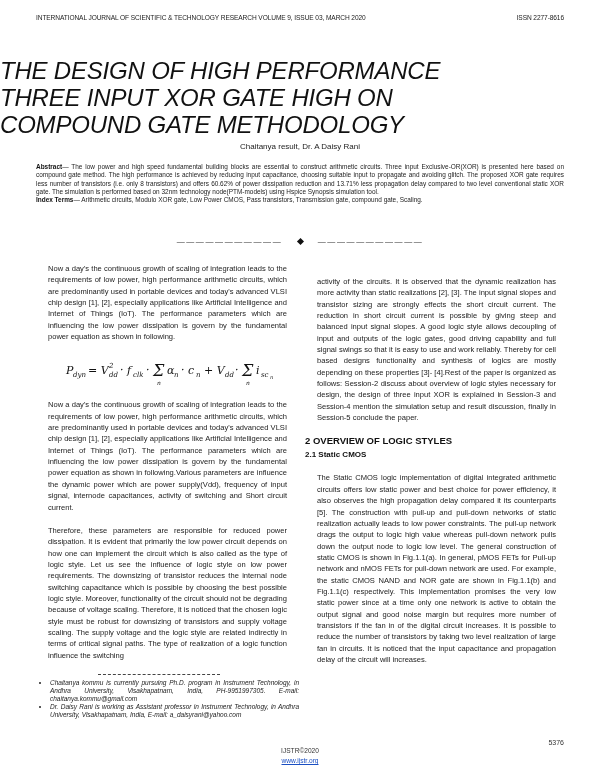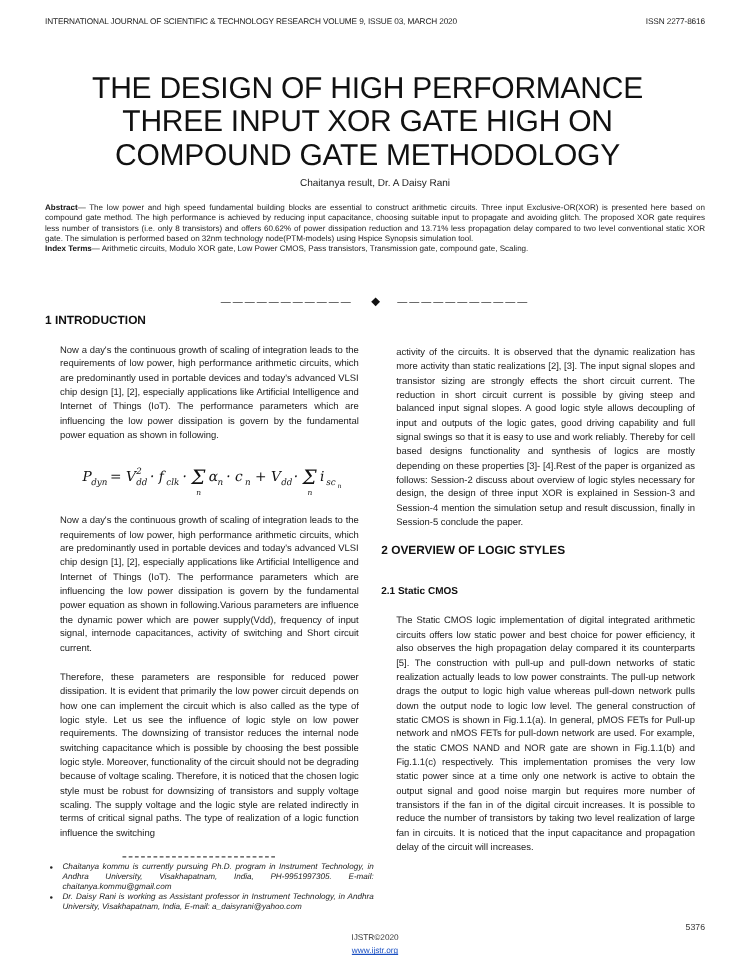--- a/index.html
+++ b/index.html
@@ -2,22 +2,22 @@
 <html><head>
 <meta charset="utf-8">
 <style>
   html, body { margin:0; padding:0; background:#ffffff; }
   body { width:600px; height:776px; position:relative; overflow:hidden;
          font-family:"Liberation Sans", sans-serif; color:#1a1a1a; }
   .running-head { position:absolute; top:14px; left:36px; right:36px; height:12px;
          font-size:6.6px; letter-spacing:-0.1px; color:#222; }
   .running-head .journal { position:absolute; left:0; top:0; }
   .running-head .issn { position:absolute; right:0; top:0; }
-  .title { position:absolute; top:57px; left:0; width:588px; text-align:center;
-         font-size:24px; line-height:27px; color:#111; font-weight:normal; letter-spacing:-0.2px; }
+  .title { position:absolute; top:57px; left:0; width:588px; 
+         font-size:24px; line-height:27px; color:#111; font-weight:normal; letter-spacing:-0.2px;font-style:italic; }
   .title div { white-space:nowrap; }
   .authors { position:absolute; top:142px; width:600px; text-align:center; font-size:8px; color:#222; }
   .abstract { position:absolute; top:163px; left:36px; width:528px; font-size:6.45px; line-height:8.35px;
          text-align:justify; color:#222; }
   .abstract b { font-weight:bold; color:#111; }
   .abstract p { margin:0; }
   .sep { position:absolute; top:237px; left:0; width:600px; text-align:center; font-size:8px; color:#222; letter-spacing:1px; }
   .sep .diamond { display:inline-block; width:5px; height:5px; background:#111; transform:rotate(45deg);
          margin:0 12px; vertical-align:middle; }
   .sep .dashes { display:inline-block; letter-spacing:1.6px; }
@@ -58,21 +58,20 @@
   <p><b>Index Terms</b><span>— </span><span>Arithmetic circuits, Modulo XOR gate, Low Power CMOS, Pass transistors, Transmission gate, compound gate, Scaling.</span></p>
 </div>
 
 <div class="sep">
   <span class="dashes">———————————</span>
   <span class="diamond"></span>
   <span class="dashes">———————————</span>
 </div>
 
 <div class="col col-left">
-  <h2 class="sec" style="margin-bottom:2px;">1   INTRODUCTION</h2>
   <p>Now a day's the continuous growth of scaling of integration leads to the requirements of low power, high performance arithmetic circuits, which are predominantly used in portable devices and today's advanced VLSI chip design [1], [2], especially applications like Artificial Intelligence and Internet of Things (IoT). The performance parameters which are influencing the low power dissipation is govern by the fundamental power equation as shown in following.</p>
   <div class="equation">
     <svg width="263" height="33">
       <text x="30" y="20" font-family="DejaVu Serif, serif" font-style="italic" font-size="11" fill="#111">P</text>
       <text x="37" y="23" font-family="DejaVu Serif, serif" font-style="italic" font-size="7" fill="#111">dyn</text>
       <text x="52" y="20" font-family="DejaVu Serif, serif" font-size="11" fill="#111">= V</text>
       <text x="73" y="14" font-family="DejaVu Serif, serif" font-size="7" fill="#111">2</text>
       <text x="73" y="23" font-family="DejaVu Serif, serif" font-style="italic" font-size="7" fill="#111">dd</text>
       <text x="84" y="20" font-family="DejaVu Serif, serif" font-size="11" fill="#111">· f</text>
       <text x="97" y="23" font-family="DejaVu Serif, serif" font-style="italic" font-size="7" fill="#111">clk</text>
@@ -98,21 +97,21 @@
   <div class="fn-rule"></div>
   <ul class="footnotes">
     <li>Chaitanya kommu is currently pursuing Ph.D. program in Instrument Technology, in Andhra University, Visakhapatnam, India, PH-9951997305. E-mail: chaitanya.kommu@gmail.com</li>
     <li>Dr. Daisy Rani is working as Assistant professor in Instrument Technology, in Andhra University, Visakhapatnam, India, E-mail: a_daisyrani@yahoo.com</li>
   </ul>
 </div>
 
 <div class="col col-right">
   <p>activity of the circuits. It is observed that the dynamic realization has more activity than static realizations [2], [3]. The input signal slopes and transistor sizing are strongly effects the short circuit current. The reduction in short circuit current is possible by giving steep and balanced input signal slopes.  A good logic style allows decoupling of input and outputs of the logic gates, good driving capability and full signal swings so that it is easy to use and work reliably. Thereby for cell based designs functionality and synthesis of logics are mostly depending on these properties [3]- [4].Rest of the paper is organized as follows: Session-2 discuss about overview of logic styles necessary for design, the design of three input XOR is explained in Session-3 and Session-4 mention the simulation setup and result discussion, finally in Session-5 conclude the paper.</p>
   <h2 class="sec" style="margin-top:2px;">2 OVERVIEW OF LOGIC STYLES</h2>
-  <h3 class="subsec" style="margin-top:21px;">2.1 Static CMOS</h3>
+  <h3 class="subsec" style="margin-top:3px;">2.1 Static CMOS</h3>
   <p>The Static CMOS logic implementation of digital integrated arithmetic circuits offers low static power and best choice for power efficiency, it also observes the high propagation delay compared it its counterparts [5]. The construction with pull-up and pull-down networks of static realization actually leads to low power constraints. The pull-up network drags the output to logic high value whereas pull-down network pulls down the output node to logic low level. The general construction of static CMOS is shown in Fig.1.1(a). In general, pMOS FETs for Pull-up network and nMOS FETs for pull-down network are used. For example, the static CMOS NAND and NOR gate are shown in Fig.1.1(b) and Fig.1.1(c) respectively. This implementation promises the very low static power since at a time only one network is active to obtain the output signal and good noise margin but requires more number of transistors if the fan in of the digital circuit increases. It is possible to reduce the number of transistors by taking two level realization of large fan in circuits. It is noticed that the input capacitance and propagation delay of the circuit will increases.</p>
 </div>
 
 <div class="page-number">5376</div>
 <div class="footer-id">IJSTR©2020</div>
 <div class="footer-link">
   <a>www.ijstr.org</a>
 </div>
 
 </body></html>

